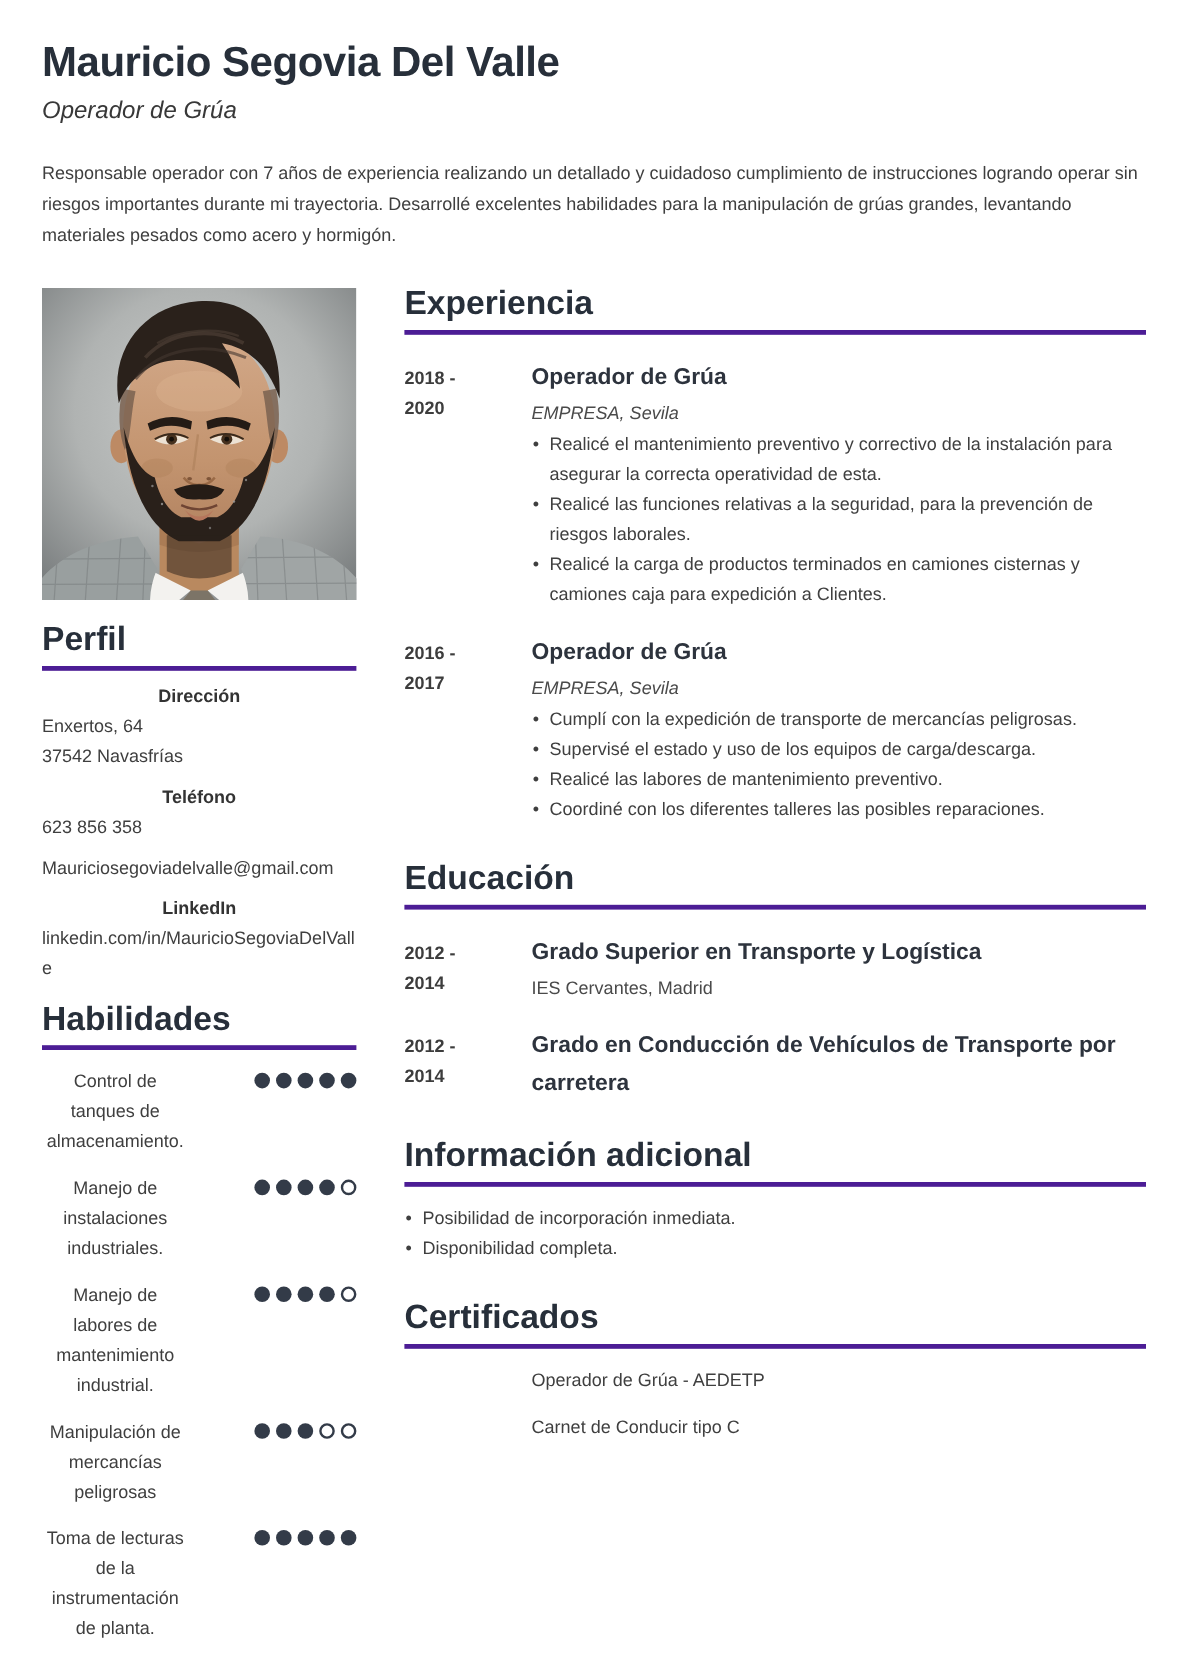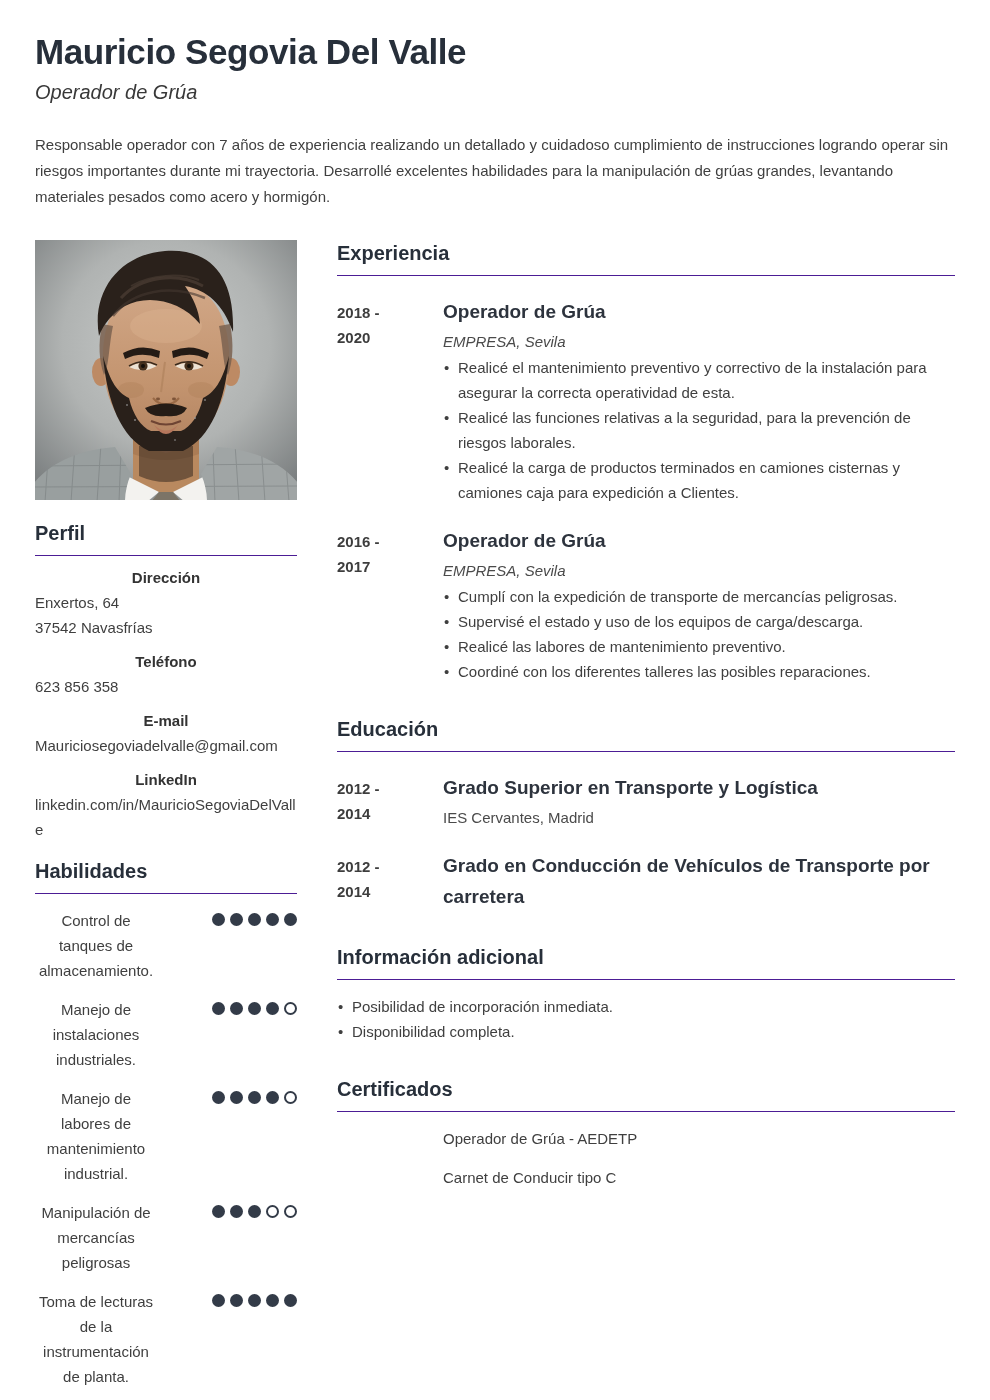--- a/index.html
+++ b/index.html
@@ -26,22 +26,22 @@
 
   
   .columns { display: flex; margin-top: 30px; }
   .left-col  { flex: 0 0 262px; width: 262px; }
   .right-col { flex: 1; margin-left: 40px; min-width: 0; }
 
   .photo { width: 262px; height: 260px; }
   .photo svg { display: block; }
 
   h2.sec-heading {
-    margin: 0; font-size: 20px; line-height: 26px; font-weight: bold;
-    color: #272f3a; padding-bottom: 9px; border-bottom: 1px solid #4c1d95;
+    margin: 0; font-size: 28px; line-height: 26px; font-weight: bold;
+    color: #272f3a; padding-bottom: 9px; border-bottom: 4px solid #4c1d95;
   }
 
   
   .profile-sec { margin-top: 20px; }
   .field { margin-top: 9px; }
   .field-label { font-size: 15px; line-height: 25px; font-weight: bold; color: #333333; text-align: center; }
   .field-line  { font-size: 15px; line-height: 25px; color: #3f3f3f; }
   .break-all { word-break: break-all; }
 
   .skills-sec { margin-top: 16px; }
@@ -190,21 +190,20 @@
           <div class="field-line">Enxertos, 64</div>
           <div class="field-line">37542 Navasfrías</div>
         </div>
 
         <div class="field">
           <div class="field-label">Teléfono</div>
           <div class="field-line">623 856 358</div>
         </div>
 
         <div class="field">
-          <div class="field-label">E-mail</div>
           <div class="field-line">Mauriciosegoviadelvalle@gmail.com</div>
         </div>
 
         <div class="field">
           <div class="field-label">LinkedIn</div>
           <div class="field-line break-all">linkedin.com/in/MauricioSegoviaDelValle</div>
         </div>
       </section>
 
       <section class="skills-sec">

